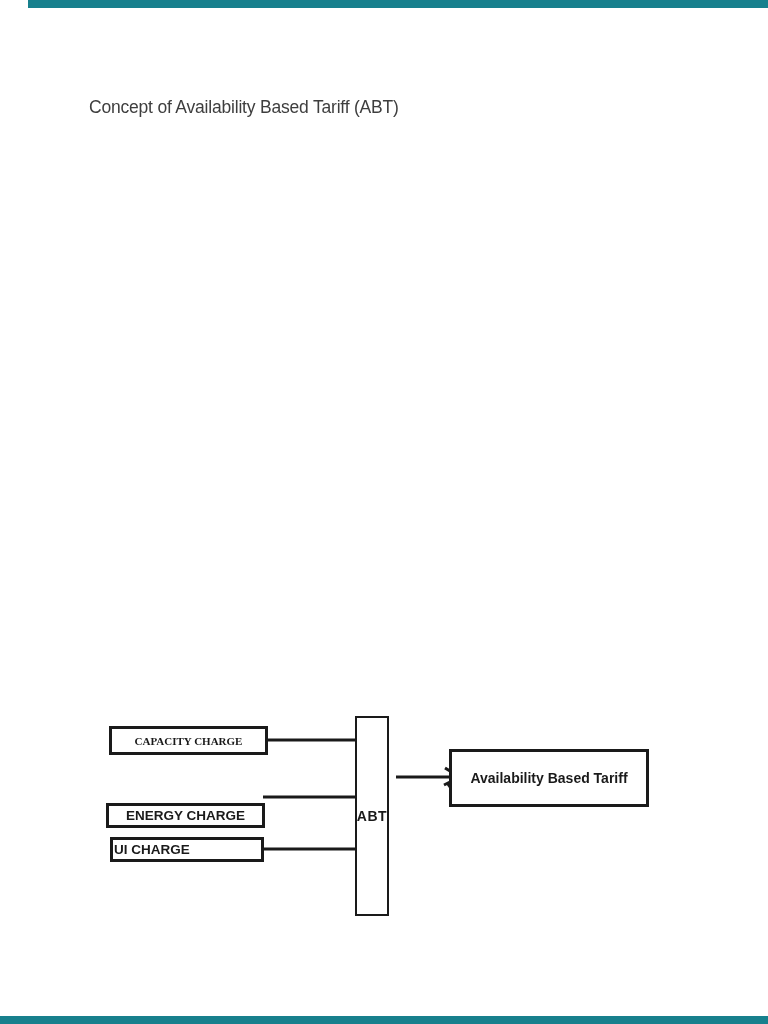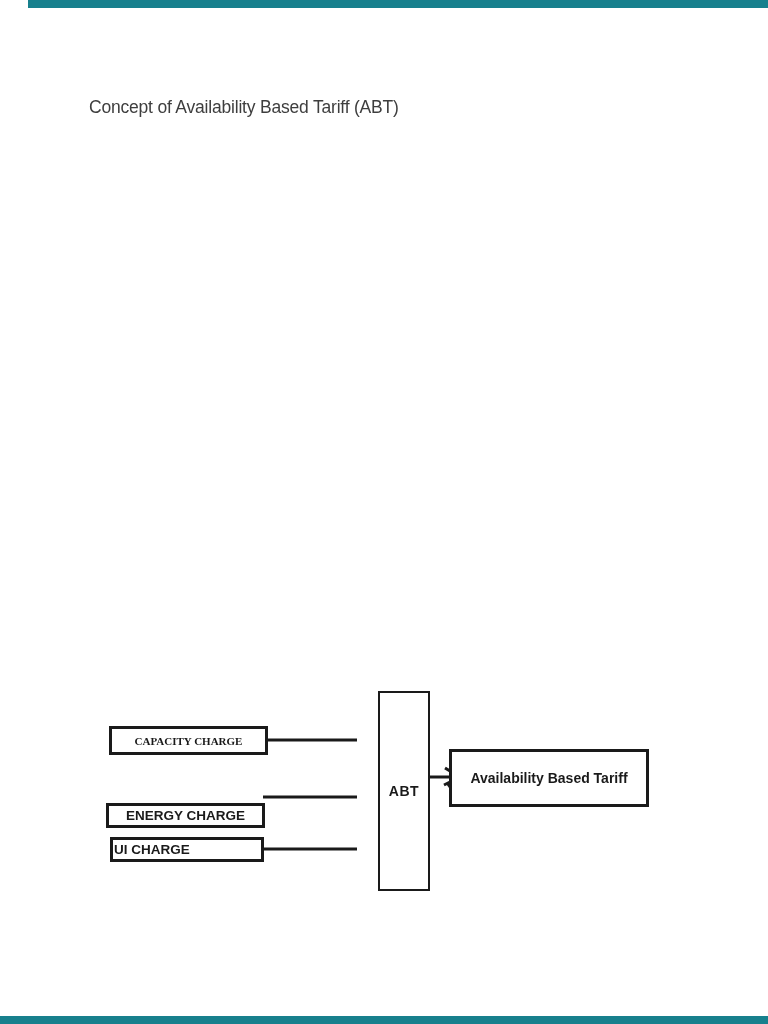--- a/index.html
+++ b/index.html
@@ -54,22 +54,22 @@
     align-items: center;
     justify-content: center;
     color: #1A1A1A;
     font-weight: 700;
     white-space: nowrap;
   }
   .box-capacity { left: 109px; top: 726px; width: 159px; height: 29px; font-size: 11px; font-family: Liberation Serif, serif; }
   .box-energy   { left: 106px; top: 785px; width: 159px; height: 25px; font-size: 13.5px; margin-top: 18px; }
   .box-ui       { left: 110px; top: 837px; width: 154px; height: 25px; font-size: 13.5px;
                   justify-content: flex-start; padding-left: 1px; }
-  .box-abt      { left: 355px; top: 691px; width: 52px;  height: 200px; border-width: 2px;
-                  font-size: 14px; letter-spacing: 0.5px; margin-left: 23px; }
+  .box-abt      { left: 355px; top: 716px; width: 34px;  height: 200px; border-width: 2px;
+                  font-size: 14px; letter-spacing: 0.5px; }
   .box-output   { left: 449px; top: 749px; width: 200px; height: 58px; font-size: 14px; }
 </style>
 </head>
 <body>
 
 <div class="page">
 
   <div class="chrome-bar top"></div>
   <div class="chrome-bar bottom"></div>
 

